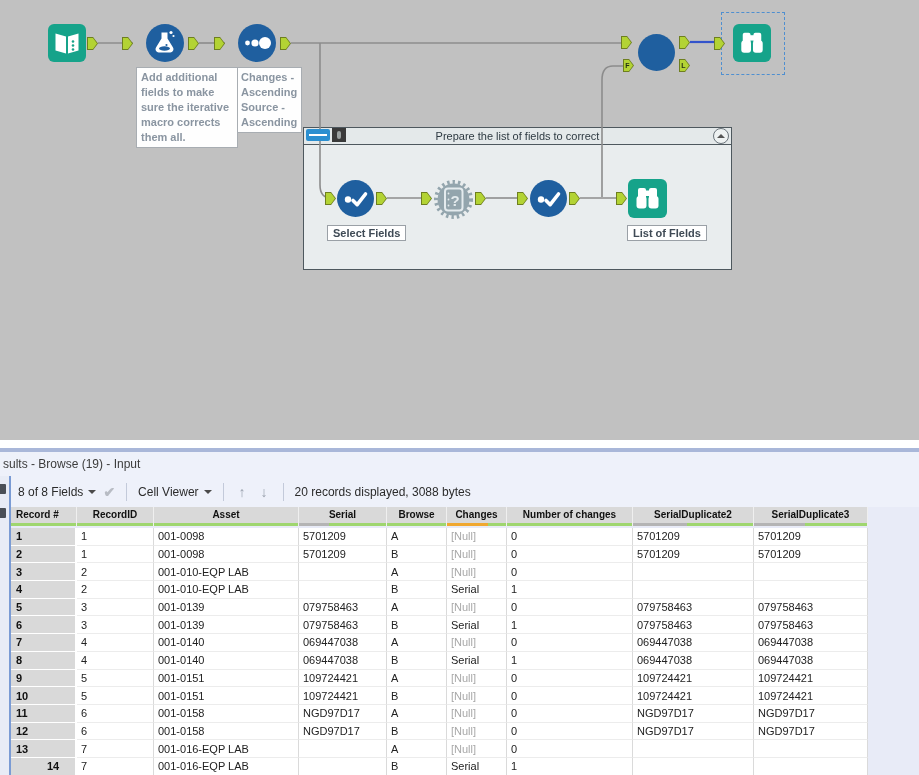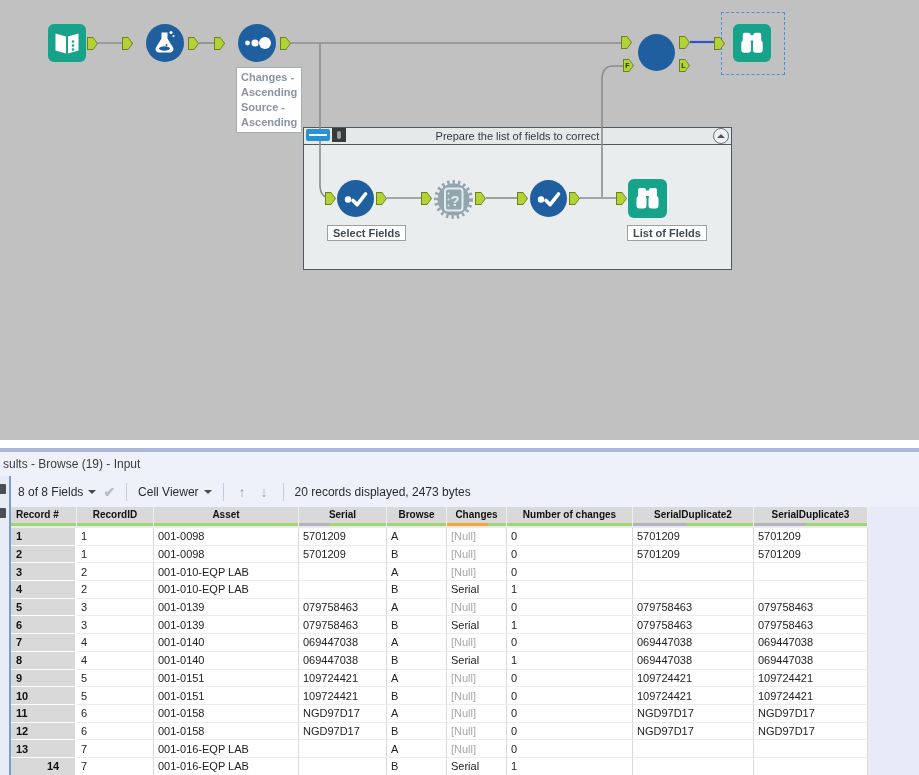--- a/index.html
+++ b/index.html
@@ -142,20 +142,25 @@
     </svg>
   </div>
   <div class="anchor" style="left:280px;top:37px;">
       <i></i>
     </div>
 
   <div class="annotation" style="left:236px;top:67px;width:56px;z-index:3;">Changes -
 Ascending
 Source -
 Ascending</div>
+  <div class="annotation" style="left:136px;top:67px;width:92px;">Add additional
+fields to make
+sure the iterative
+macro corrects
+them all.</div>
 
   <div class="anchor" style="left:325px;top:192px;">
       <i></i>
     </div>
   <div class="tool" style="left:337px;top:180px;">
     <svg width="37" height="37" viewBox="0 0 37 37">
       <circle cx="18.5" cy="18.5" r="18.5" fill="#1f5f9f"></circle>
       <circle cx="11" cy="19.5" r="3.2" fill="#fff"></circle>
       <path d="M16 20.5 l4.2 4.2 L28.5 14" stroke="#fff" stroke-width="3.6" fill="none" stroke-linecap="round" stroke-linejoin="round"></path>
     </svg>
@@ -267,21 +272,21 @@
     <span class="tb-check">✔</span>
     <span class="tb-sep"></span>
     <span class="tb-group">
       <span>Cell Viewer</span>
       <b class="caret-down"></b>
     </span>
     <span class="tb-sep"></span>
     <span class="tb-arrow">↑</span>
     <span class="tb-arrow">↓</span>
     <span class="tb-sep"></span>
-    <span>20 records displayed, 2473 bytes</span>
+    <span>20 records displayed, 3088 bytes</span>
   </div>
 
   <div class="grid-wrap">
     <div class="grid">
       <div class="ghead" id="grid-head">
           <div class="hcell first" style="width: 66px;"><span>Record #</span><div class="qbar">
               <div style="flex: 1 1 0%; background: rgb(159, 214, 111);"></div>
             </div></div>
           <div class="hcell" style="width: 77px;"><span>RecordID</span><div class="qbar">
               <div style="flex: 1 1 0%; background: rgb(159, 214, 111);"></div>

